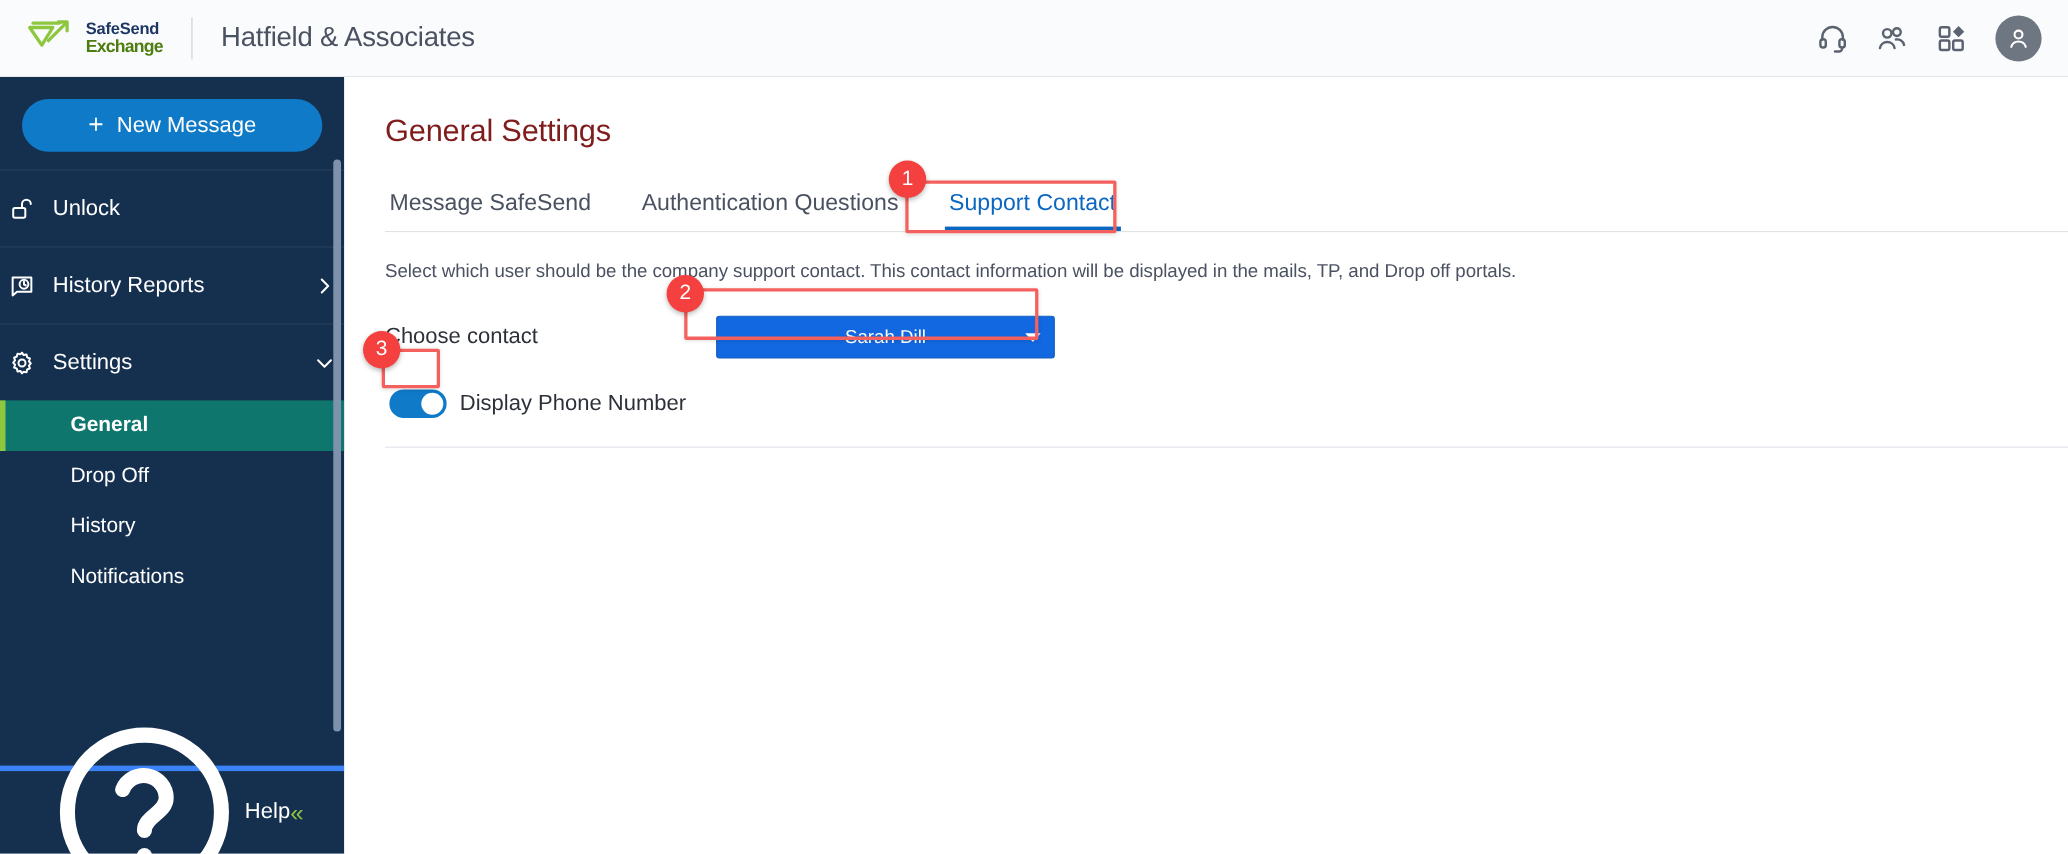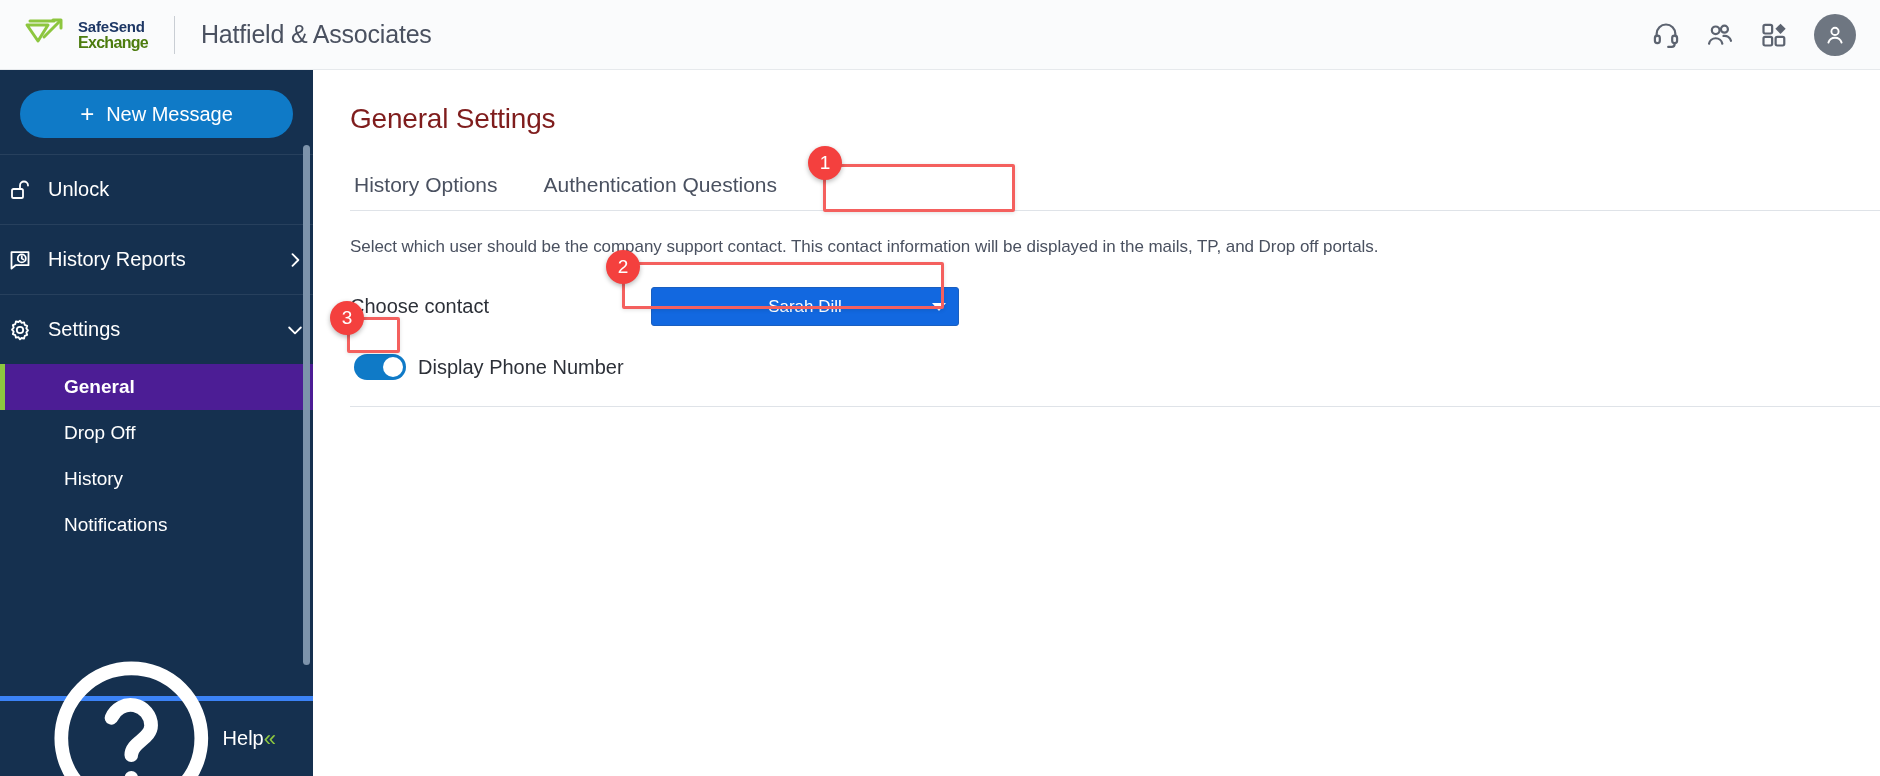--- a/index.html
+++ b/index.html
@@ -68,21 +68,21 @@
   }
   .nav-item .nav-ico {
     width: 24px; height: 24px; margin-right: 16px; flex: none; color: #fff;
   }
   .nav-chevron { margin-left: auto; width: 20px; height: 20px; color: #fff; }
   .sub-item {
     height: 46px; display: flex; align-items: center;
     padding-left: 64px; color: #ffffff; font-size: 19px; cursor: pointer;
   }
   .sub-item.active {
-    background: #4c1d95; font-weight: bold;
+    background: #0f766e; font-weight: bold;
     border-left: 5px solid #8dc63f; padding-left: 59px;
   }
   .sidebar-footer {
     margin-top: auto; border-top: 5px solid #3b82f6;
     height: 80px; display: flex; align-items: center;
     padding: 0 40px; color: #fff; font-size: 20px;
   }
   .collapse-btn {
     margin-left: auto; color: #8dc63f; font-size: 22px; cursor: pointer;
     letter-spacing: -3px;
@@ -280,22 +280,23 @@
     <span class="collapse-btn">«</span>
   </div>
 
   <div class="scroll-track"></div>
 </div>
 
 <div class="main">
   <h1 class="page-title">General Settings</h1>
 
   <div class="tabs">
-    <button class="tab">History Options</button>
+    <button class="tab">Message SafeSend</button>
     <button class="tab">Authentication Questions</button>
+    <button class="tab active">Support Contact</button>
   </div>
 
   <p class="section-desc">Select which user should be the company support contact. This contact information will be displayed in the mails, TP, and Drop off portals.</p>
 
   <div class="contact-row">
     <span class="contact-label">Choose contact</span>
     <div class="contact-select">
       <span>Sarah Dill</span>
       <span class="select-caret"></span>
     </div>

